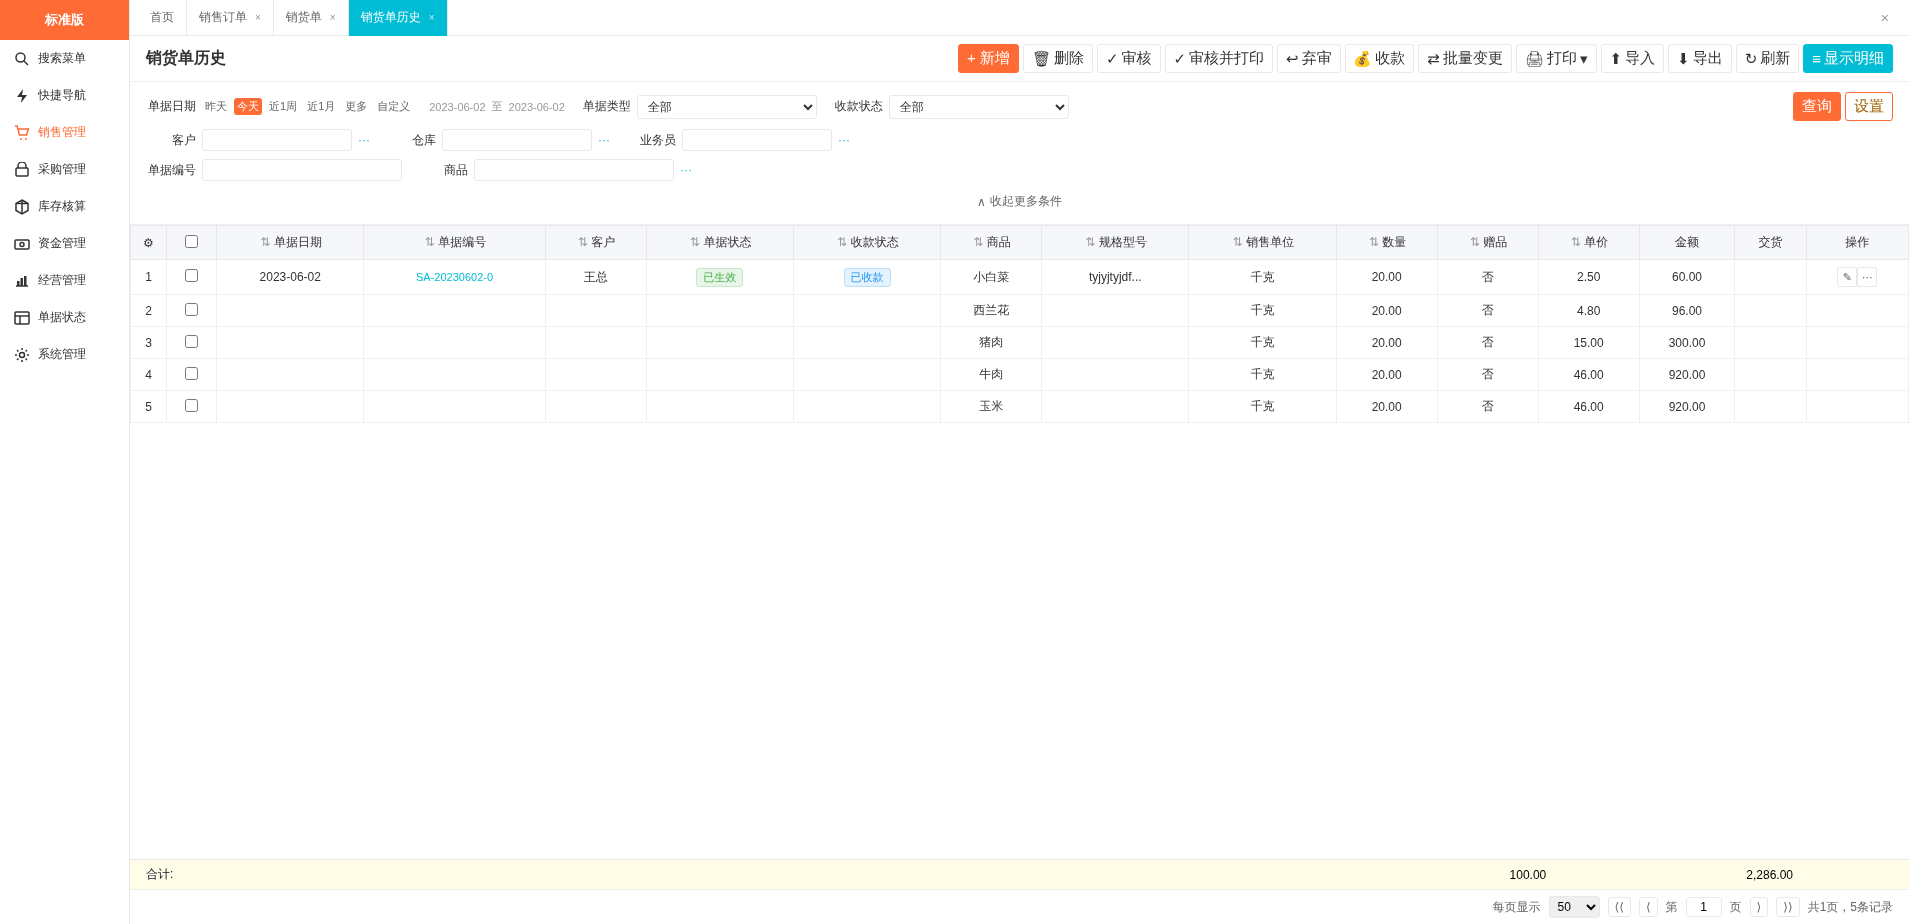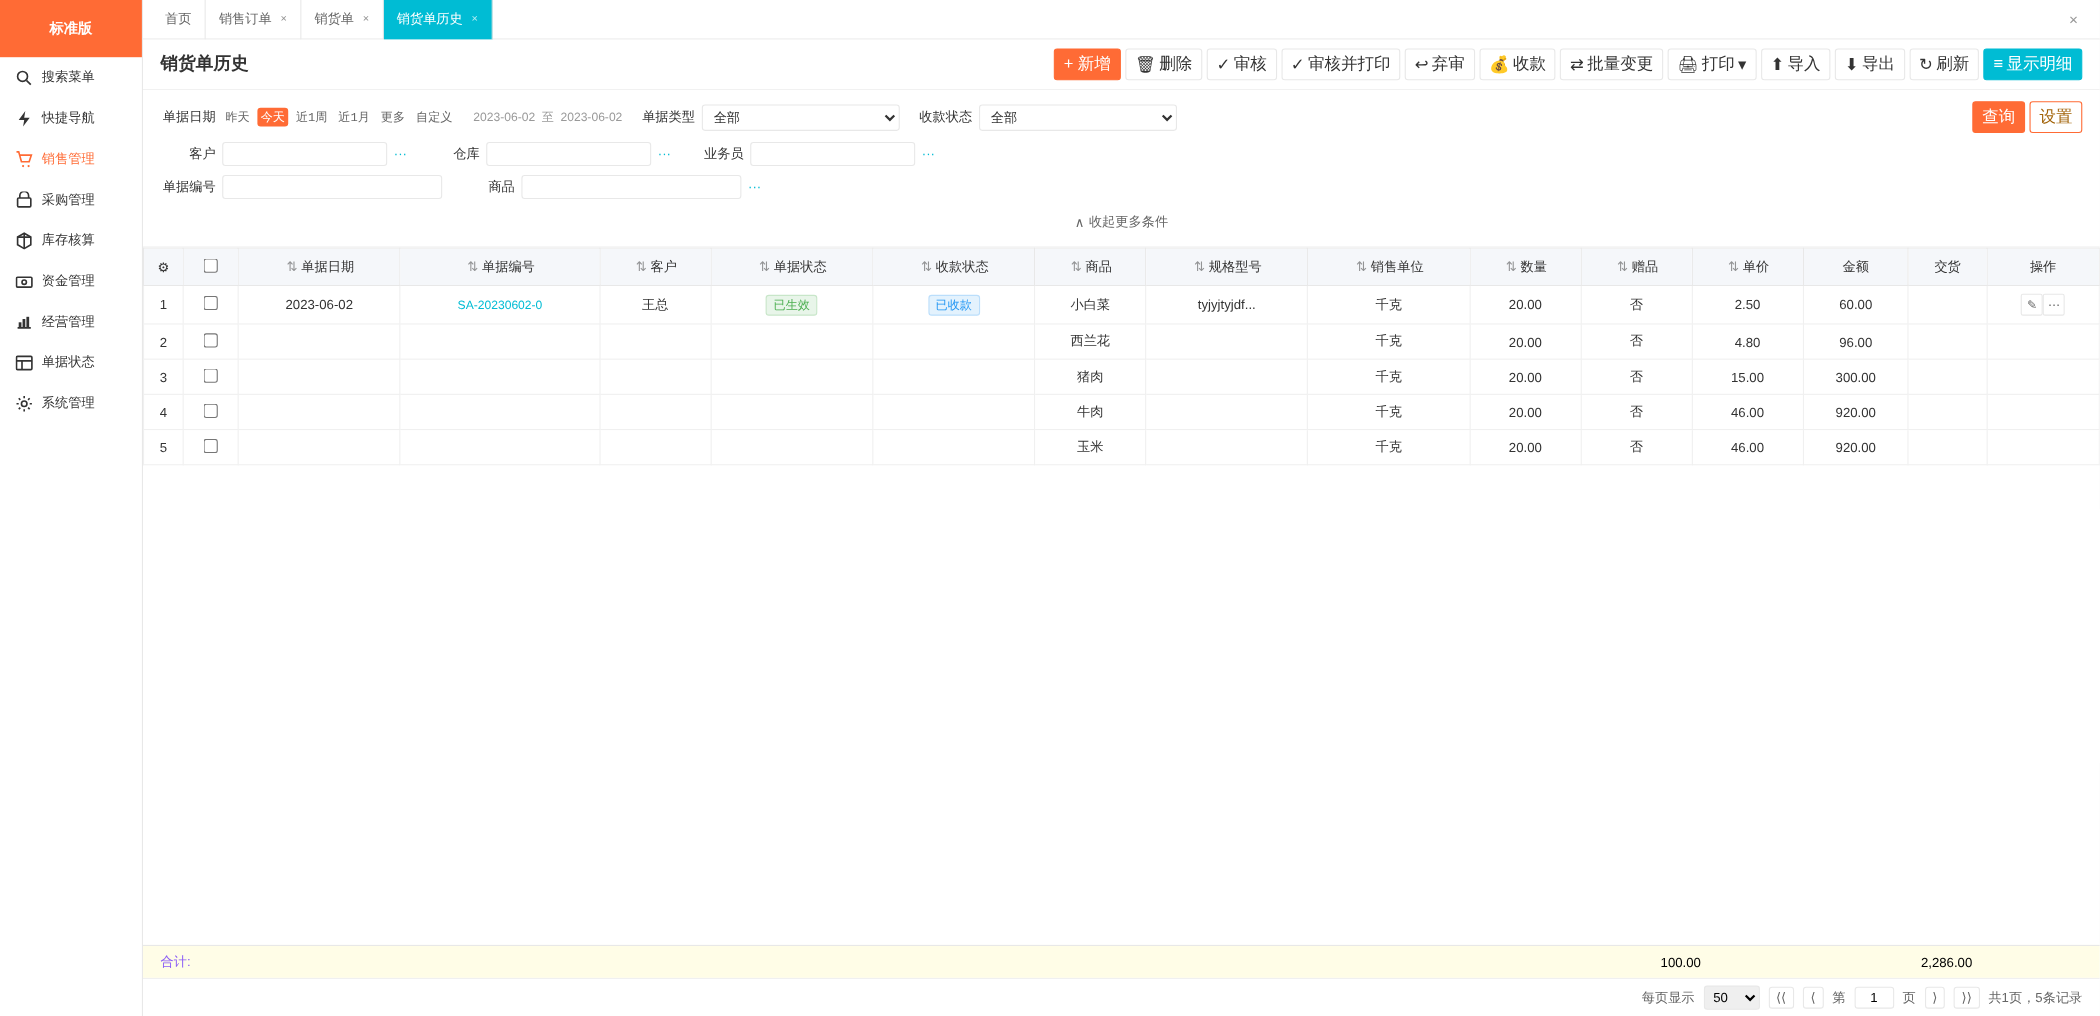--- a/index.html
+++ b/index.html
@@ -8,21 +8,21 @@
     
     .sidebar {
       width: 130px;
       background: #fff;
       border-right: 1px solid #e8e8e8;
       display: flex;
       flex-direction: column;
       flex-shrink: 0;
     }
     .sidebar-logo {
-      height: 52px;
+      height: 40px;
       background: #ff6b35;
       display: flex;
       align-items: center;
       justify-content: center;
       color: #fff;
       font-size: 13px;
       font-weight: bold;
     }
     .sidebar-item {
       display: flex;
@@ -183,21 +183,20 @@
       font-size: 12px;
       width: 180px;
       color: #333;
       outline: none;
       background: #fff;
     }
     .date-shortcuts {
       display: flex;
       gap: 4px;
       font-size: 11px;
-      font-family: Liberation Mono, monospace;
     }
     .date-shortcut {
       color: #666;
       cursor: pointer;
       padding: 1px 3px;
     }
     .date-shortcut.active {
       background: #ff6b35;
       color: #fff;
       border-radius: 3px;
@@ -282,21 +281,21 @@
     
     .table-footer {
       border-top: 1px solid #e8e8e8;
       padding: 6px 16px;
       display: flex;
       align-items: center;
       background: #fffde7;
       font-size: 12px;
     }
     .footer-total-label {
-      color: #8b5cf6;
+      color: #0f172a;
       margin-right: 16px;
     }
     .footer-total-val {
       margin-left: auto;
       display: flex;
       gap: 200px;
       padding-right: 100px;
     }
 
     

